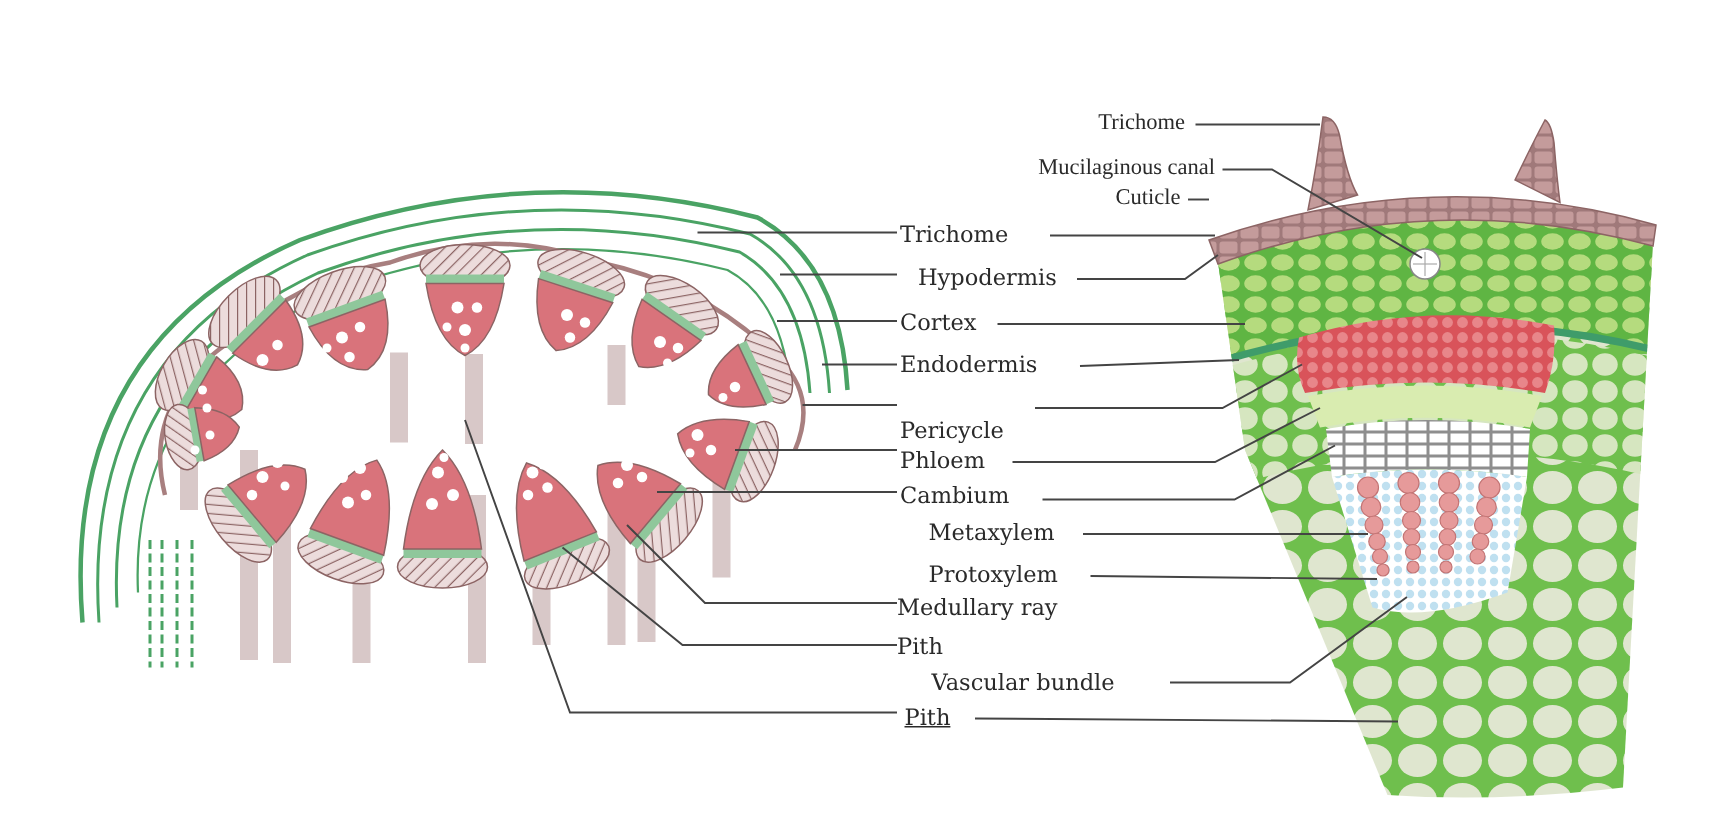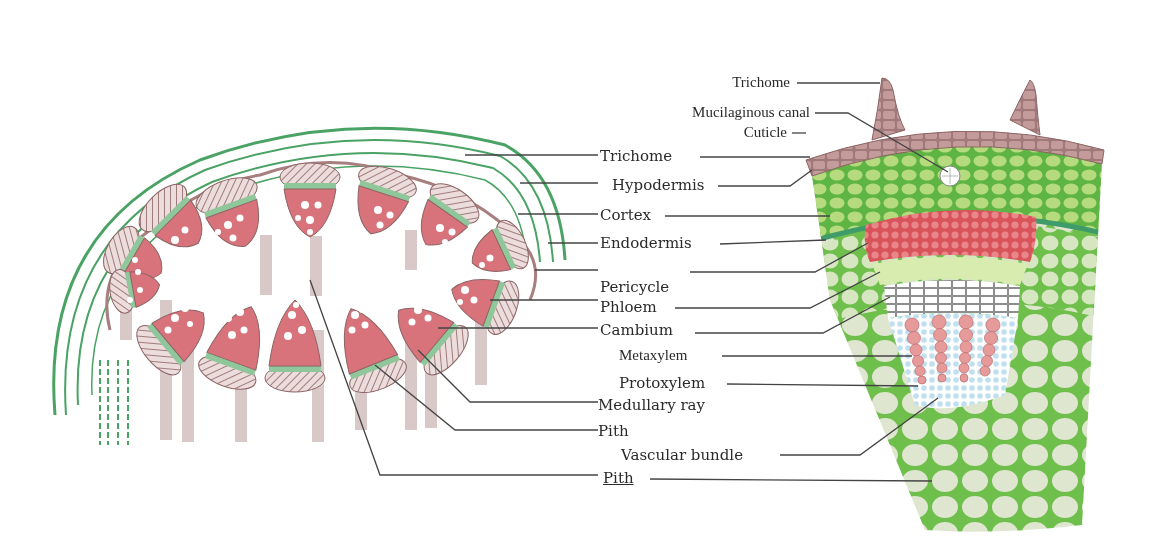--- a/index.html
+++ b/index.html
@@ -304,20 +304,20 @@
 <div class="lbl r" style="left:690px; top:73px; width:100px;">Trichome</div>
 <div class="lbl r" style="left:610px; top:103px; width:200px;">Mucilaginous canal</div>
 <div class="lbl r" style="left:700px; top:123px; width:87px;">Cuticle</div>
 <div class="lbl" style="left:600px; top:147px;">Trichome</div>
 <div class="lbl" style="left:600px; top:176px;margin-left:12px;">Hypodermis</div>
 <div class="lbl" style="left:600px; top:206px;">Cortex</div>
 <div class="lbl" style="left:600px; top:234px;text-align:right;">Endodermis</div>
 <div class="lbl" style="left:600px; top:262px;margin-top:16px;">Pericycle</div>
 <div class="lbl" style="left:600px; top:298px;">Phloem</div>
 <div class="lbl" style="left:600px; top:321px;">Cambium</div>
-<div class="lbl" style="left:619px; top:346px;font-family:Liberation Serif, serif;">Metaxylem</div>
+<div class="lbl" style="left:619px; top:346px;">Metaxylem</div>
 <div class="lbl" style="left:619px; top:374px;">Protoxylem</div>
 <div class="lbl" style="left:598px; top:396px;">Medullary ray</div>
 <div class="lbl" style="left:598px; top:422px;">Pith</div>
 <div class="lbl" style="left:621px; top:446px;">Vascular bundle</div>
 <div class="lbl" style="left:603px; top:469px;text-decoration:underline;">Pith</div>
 
 </div>
 
 </body></html>

